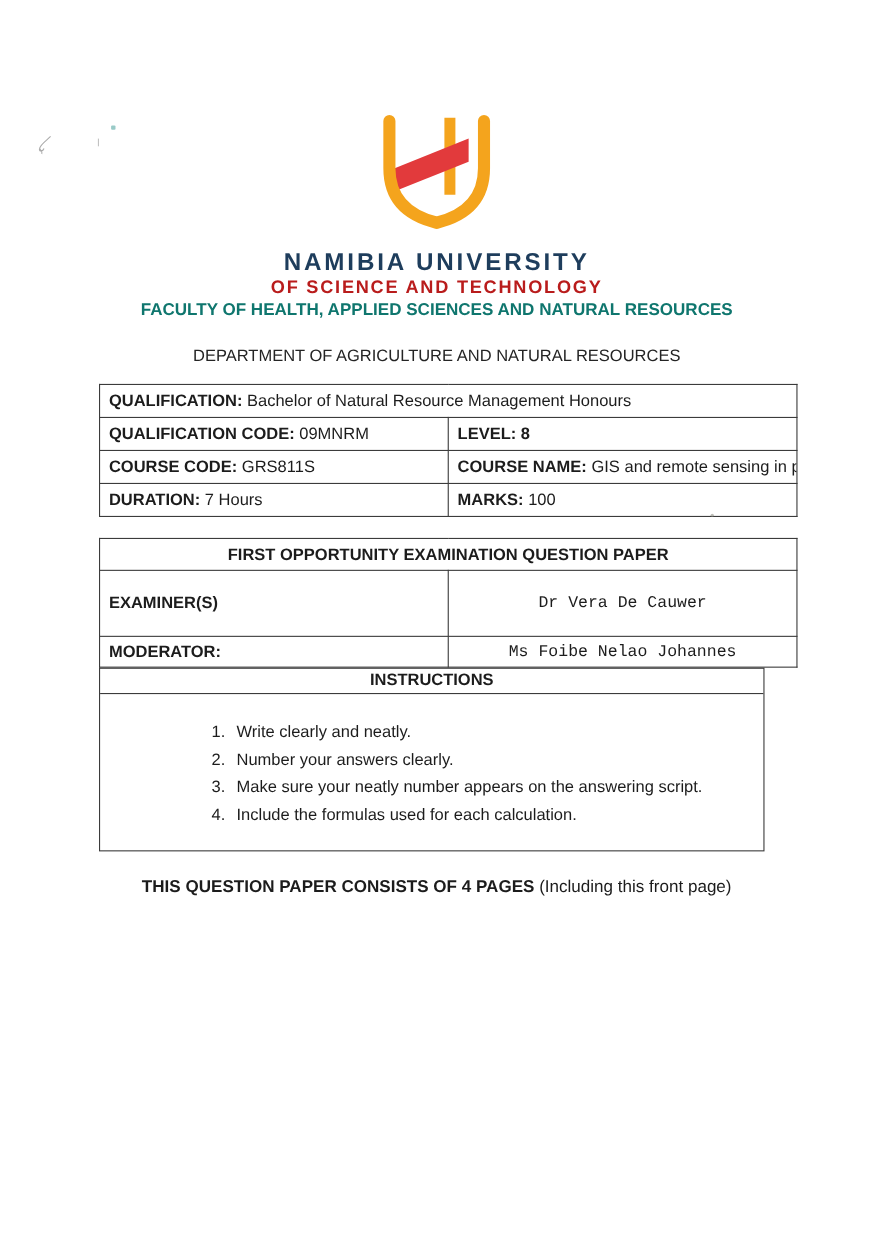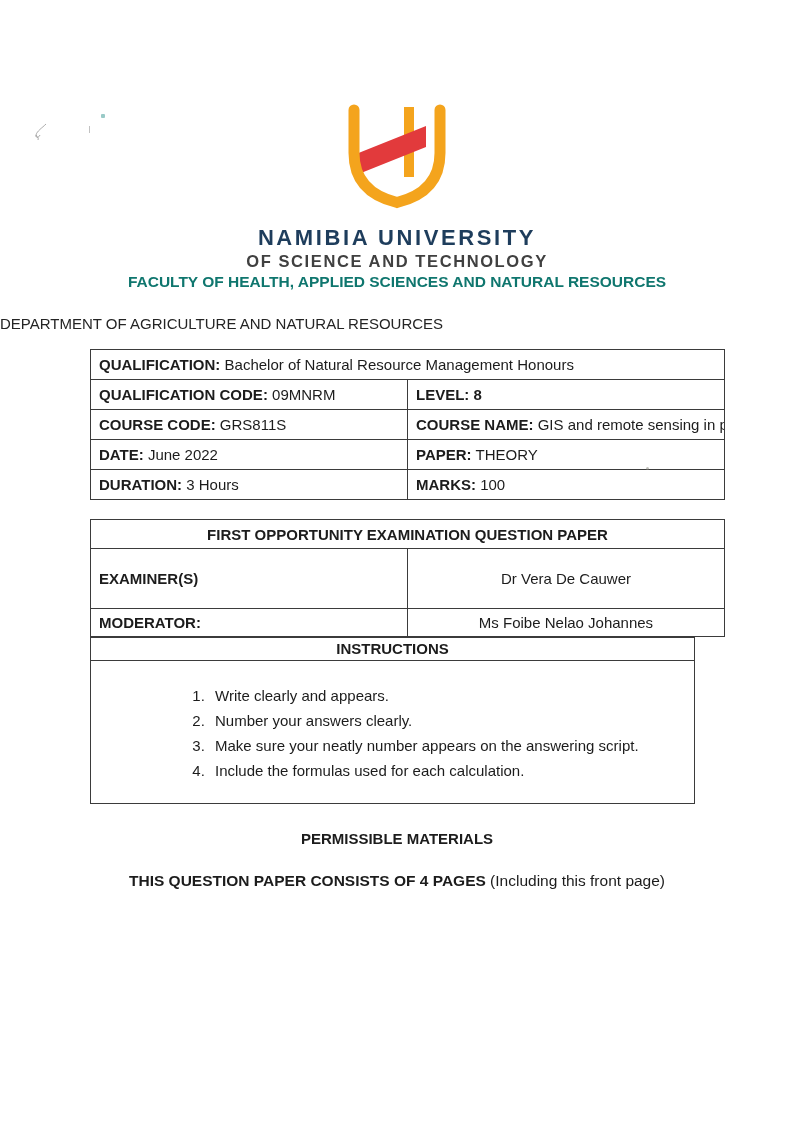--- a/index.html
+++ b/index.html
@@ -22,28 +22,28 @@
   .logo { display: block; margin: 103px auto 0 auto; }
 
   .uni-name {
     text-align: center; margin-top: 10px;
     font-size: 22px; font-weight: 700; letter-spacing: 2.6px;
     color: #1e3d5c; line-height: 26px;
   }
   .uni-sub {
     text-align: center;
     font-size: 16.5px; font-weight: 600; letter-spacing: 1.6px;
-    color: #404040; line-height: 21px;
+    color: #b91c1c; line-height: 21px;
   }
   .faculty {
     text-align: center;
     font-size: 15.5px; font-weight: 700; color: #0f766e; line-height: 20px;
   }
   .department {
-    text-align: left; margin-top: 22px;
+    text-align: center; margin-top: 22px;
     font-size: 15px; color: #242424; line-height: 19px;
   }
 
   .content { margin-left: 90px; width: 635px; }
 
   table.grid { border-collapse: collapse; width: 635px; table-layout: fixed; }
   table.grid td {
     border: 1.5px solid #3b3b3b;
     font-size: 15px; padding: 3px 8px; vertical-align: middle;
     overflow: hidden; white-space: nowrap;
@@ -57,21 +57,21 @@
   .col-b { width: 358px; }
 
   table.exam { margin-top: 19px; }
   .exam-title td {
     height: 29px; text-align: center; font-weight: 700; white-space: pre-wrap; margin-top: 31px;
   }
   .exam-col-a { width: 113px; }
   .exam-col-b { width: 522px; }
   .exam-row-1 td { height: 60px; }
   .exam-row-2 td { height: 28px; }
-  .exam-name { text-align: center; font-weight: 400; }
+  .exam-name { text-align: center; font-weight: 400; font-family: Liberation Mono, monospace; }
 
   .instructions {
     width: 605px;
     border: 1.5px solid #3b3b3b;
   }
   .instructions-title {
     border-bottom: 1.5px solid #3b3b3b;
     text-align: center; font-weight: 700; font-size: 15px;
     padding: 2px 0 3px 0;
   }
@@ -147,32 +147,22 @@
           <span class="lbl">COURSE CODE:</span>
           <span class="val">GRS811S</span>
         </td>
         <td>
           <span class="lbl">COURSE NAME:</span>
           <span class="val">GIS and remote sensing in practice</span>
         </td>
       </tr>
       <tr>
         <td>
-          <span class="lbl">DATE:</span>
-          <span class="val">June 2022</span>
-        </td>
-        <td>
-          <span class="lbl">PAPER:</span>
-          <span class="val">THEORY</span>
-        </td>
-      </tr>
-      <tr>
-        <td>
           <span class="lbl">DURATION:</span>
-          <span class="val">3 Hours</span>
+          <span class="val">7 Hours</span>
         </td>
         <td>
           <span class="lbl">MARKS:</span>
           <span class="val">100</span>
         </td>
       </tr>
     </tbody>
       </table>
 
     <table class="grid exam">
@@ -191,28 +181,27 @@
           <span class="lbl">MODERATOR:</span>
         </td>
         <td class="exam-name">Ms Foibe Nelao Johannes</td>
       </tr>
     </tbody>
       </table>
 
     <div class="instructions">
       <div class="instructions-title">INSTRUCTIONS</div>
       <ol>
-        <li>Write clearly and appears.</li>
+        <li>Write clearly and neatly.</li>
         <li>Number your answers clearly.</li>
         <li>Make sure your neatly number appears on the answering script.</li>
         <li>Include the formulas used for each calculation.</li>
       </ol>
     </div>
 
   </div>
 
-  <div class="permissible">PERMISSIBLE MATERIALS</div>
 
   <div class="footer-note">
     <span class="bold">THIS QUESTION PAPER CONSISTS OF 4 PAGES</span><span class="reg"> (Including this front page)</span>
   </div>
 
 </div>
 
 </body></html>

